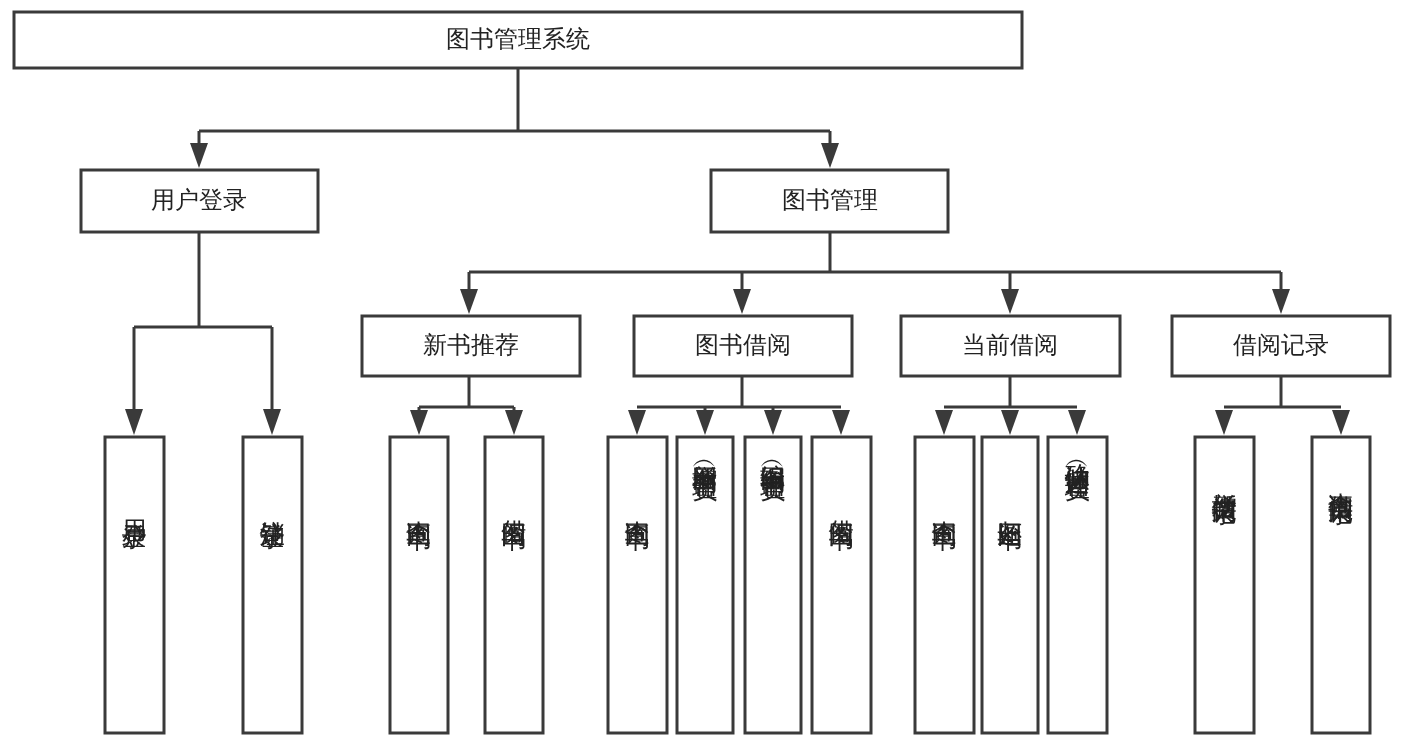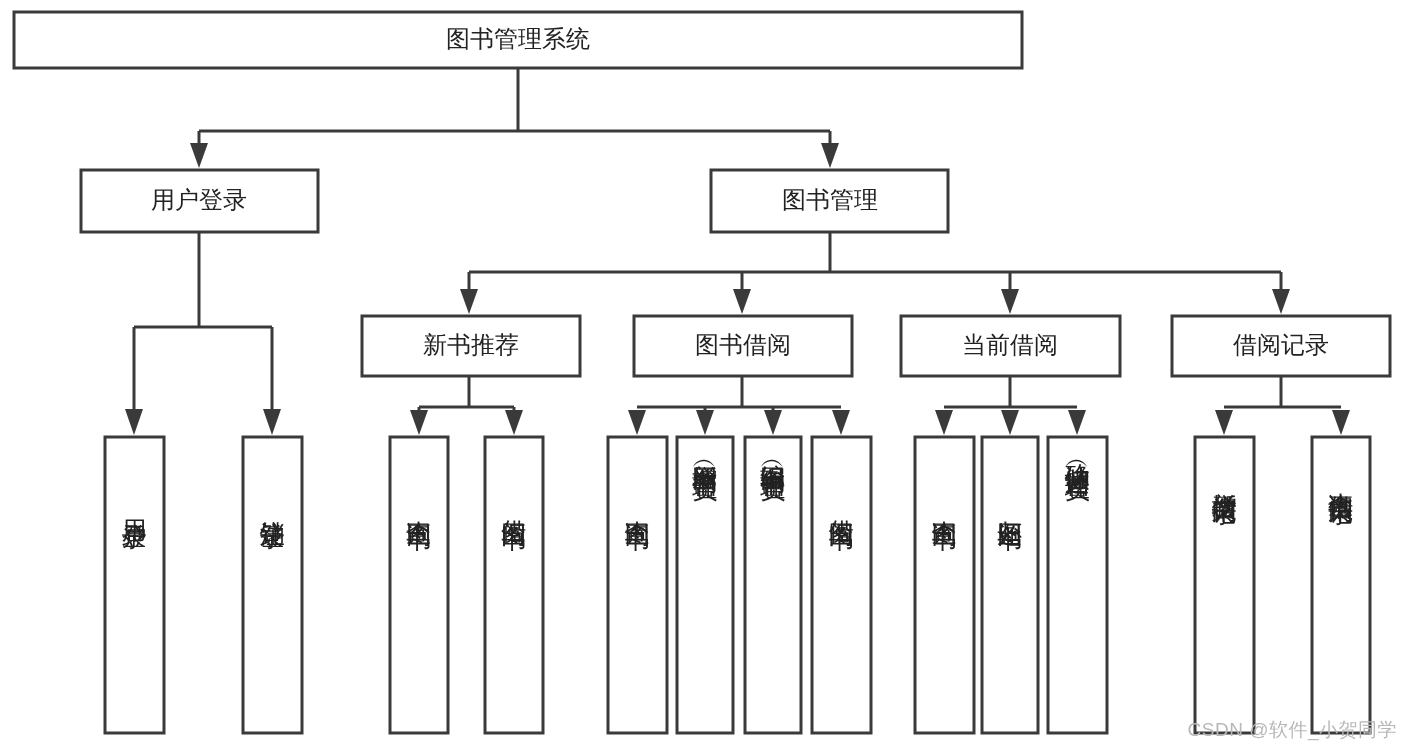--- a/index.html
+++ b/index.html
@@ -226,15 +226,14 @@
   <div class="leaf-label-wrap" style="left:1048px; top:444px; width:59px; height:289px;">
     <span class="leaf-label">确认归还（管理员）</span>
   </div>
   <div class="leaf-label-wrap" style="left:1195px; top:472px; width:59px; height:261px;">
     <span class="leaf-label">新增借阅记录</span>
   </div>
   <div class="leaf-label-wrap" style="left:1312px; top:472px; width:58px; height:261px;">
     <span class="leaf-label">查询借阅记录</span>
   </div>
 
-  <div class="watermark">CSDN @软件_小贺同学</div>
 
 </div>
 
 </body></html>

